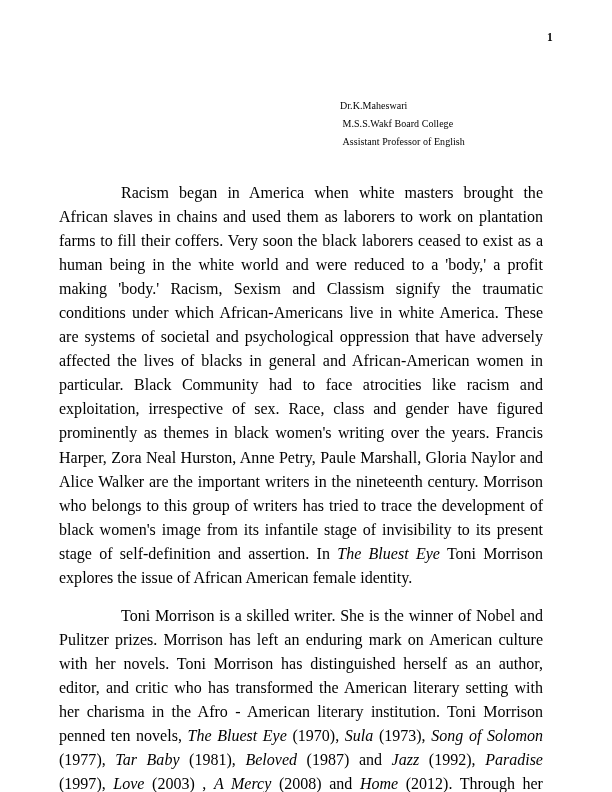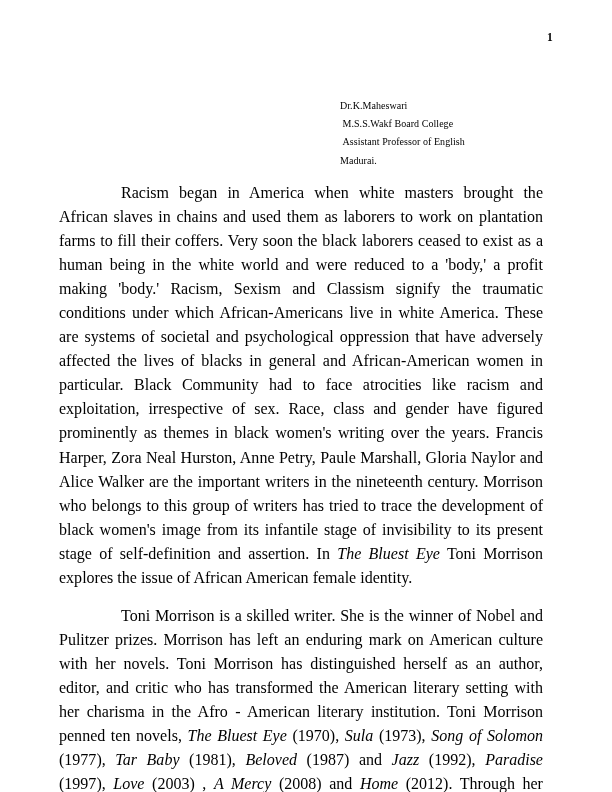--- a/index.html
+++ b/index.html
@@ -103,21 +103,20 @@
 
 <div class="page">
 
   <div class="page-number">1</div>
 
 
   <div class="author-block">
     <span class="aline">Dr.K.Maheswari</span>
     <span class="aline ind">M.S.S.Wakf Board College</span>
     <span class="aline ind">Assistant Professor of English</span>
-    <span class="aline">Madurai.</span>
   </div>
 
   <div class="body-text">
 
     <p class="para"><span>Racism began in America when white masters brought the African slaves in chains and used them as laborers to work on plantation farms to fill their coffers. Very soon the black laborers ceased to exist as a human being in the white world and were reduced to a 'body,' a profit making 'body.' Racism, Sexism and Classism signify the traumatic conditions under which African-Americans live in white America. These are systems of societal and psychological oppression that have adversely affected the lives of blacks in general and African-American women in particular. Black Community had to face atrocities like racism and exploitation, irrespective of sex. Race, class and gender have figured prominently as themes in black women's writing over the years. Francis Harper, Zora Neal Hurston, Anne Petry, Paule Marshall, Gloria Naylor and Alice Walker are the important writers in the nineteenth century. Morrison who belongs to this group of writers has tried to trace the development of black women's image from its infantile stage of invisibility to its present stage of self-definition and assertion. In </span><i>The Bluest Eye</i><span> Toni Morrison explores the issue of African American female identity.</span></p>
 
     <p class="para"><span>Toni Morrison is a skilled writer. She is the winner of Nobel and Pulitzer prizes. Morrison has left an enduring mark on American culture with her novels. Toni Morrison has distinguished herself as an author, editor, and critic who has transformed the American literary setting with her charisma in the Afro - American literary institution. Toni Morrison penned ten novels, </span><span class="novel-list"><i>The Bluest Eye</i><span> (1970), </span><i>Sula</i><span> (1973), </span><i>Song of Solomon</i><span> (1977), </span><i>Tar Baby</i><span> (1981), </span><i>Beloved</i><span> (1987) and </span><i>Jazz</i><span> (1992), </span><i>Paradise</i><span> (1997), </span><i>Love</i><span> (2003) , </span><i>A Mercy</i><span> (2008) and </span><i>Home</i><span> (2012). </span></span><span>Through her novels, Toni Morrison traced the plight of black people who have suffered the inferior social and economic status in a conspicuous culture. Morrison lodges a stern denunciation against the overriding society for its unfair tyranny of African-Americans. Blacks' subjugated culture is made noticeable by her literary representation. She has given a voice to the black minority. As an African American female writer, her writings are profuse in rank about black culture. Her accountability as a black artist is to uphold black cultural perception, to</span></p>
 
   </div>
 

